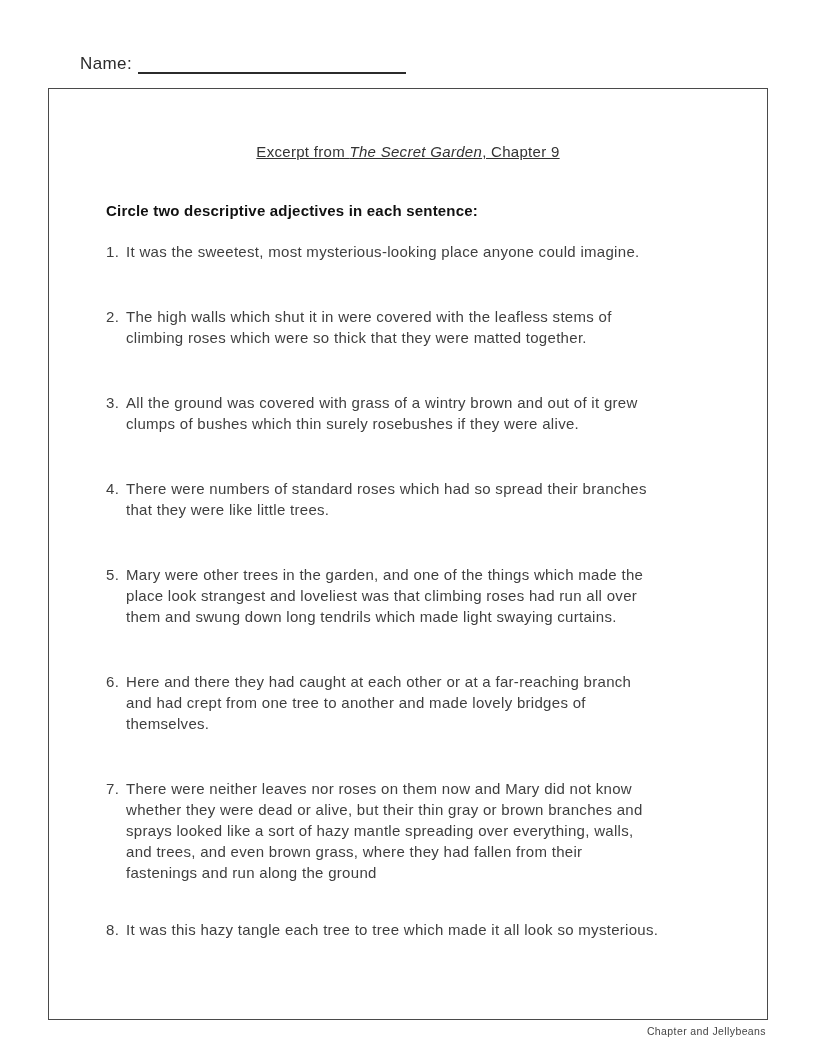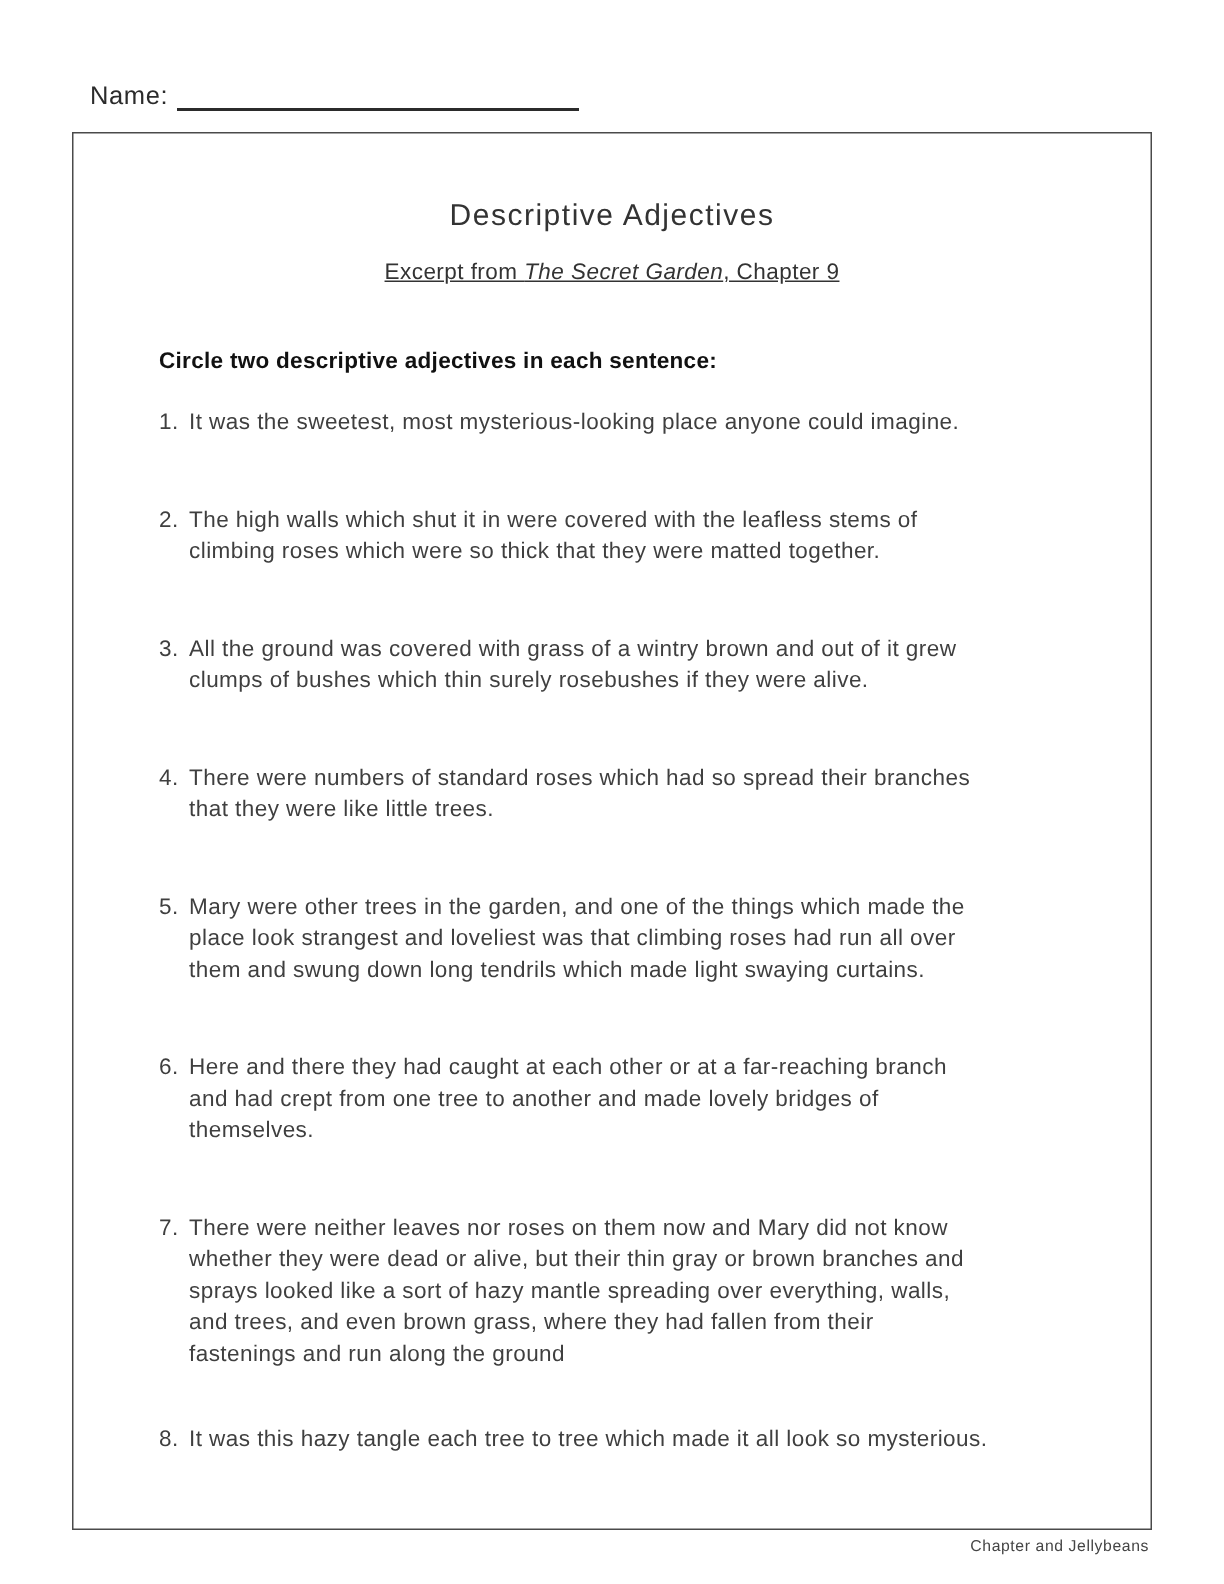--- a/index.html
+++ b/index.html
@@ -16,21 +16,21 @@
   .header-row {
     position: absolute;
     top: 54px; left: 60px; right: 56px;
     display: flex;
     justify-content: space-between;
     align-items: flex-end;
     font-size: 17px;
     color: #2b2b2b;
     letter-spacing: 0.4px;
   }
-  .field { display: flex; align-items: flex-end; }
+  .field { display: flex; align-items: flex-end; margin-left: 20px; }
   .blank-line {
     display: inline-block;
     border-bottom: 2px solid #2b2b2b;
     height: 20px;
     margin-left: 6px;
   }
   .name-line { width: 268px; }
   .date-line { width: 238px; }
 
   
@@ -101,21 +101,20 @@
 <div class="page">
 
   <div class="header-row">
     <div class="field">
       <span>Name:</span>
       <span class="blank-line name-line"></span>
     </div>
   </div>
 
   <div class="box">
-    <h1 class="title">Descriptive Adjectives</h1>
 
     <p class="subtitle"><span>Excerpt from </span><span class="book">The Secret Garden</span><span>, Chapter 9</span></p>
 
     <p class="instruction">Circle two descriptive adjectives in each sentence:</p>
 
     <div class="sentence-list">
       <div class="sentence">
         <span class="num">1.</span>
         <span class="sentence-text">It was the sweetest, most mysterious-looking place anyone could imagine.</span>
       </div>

